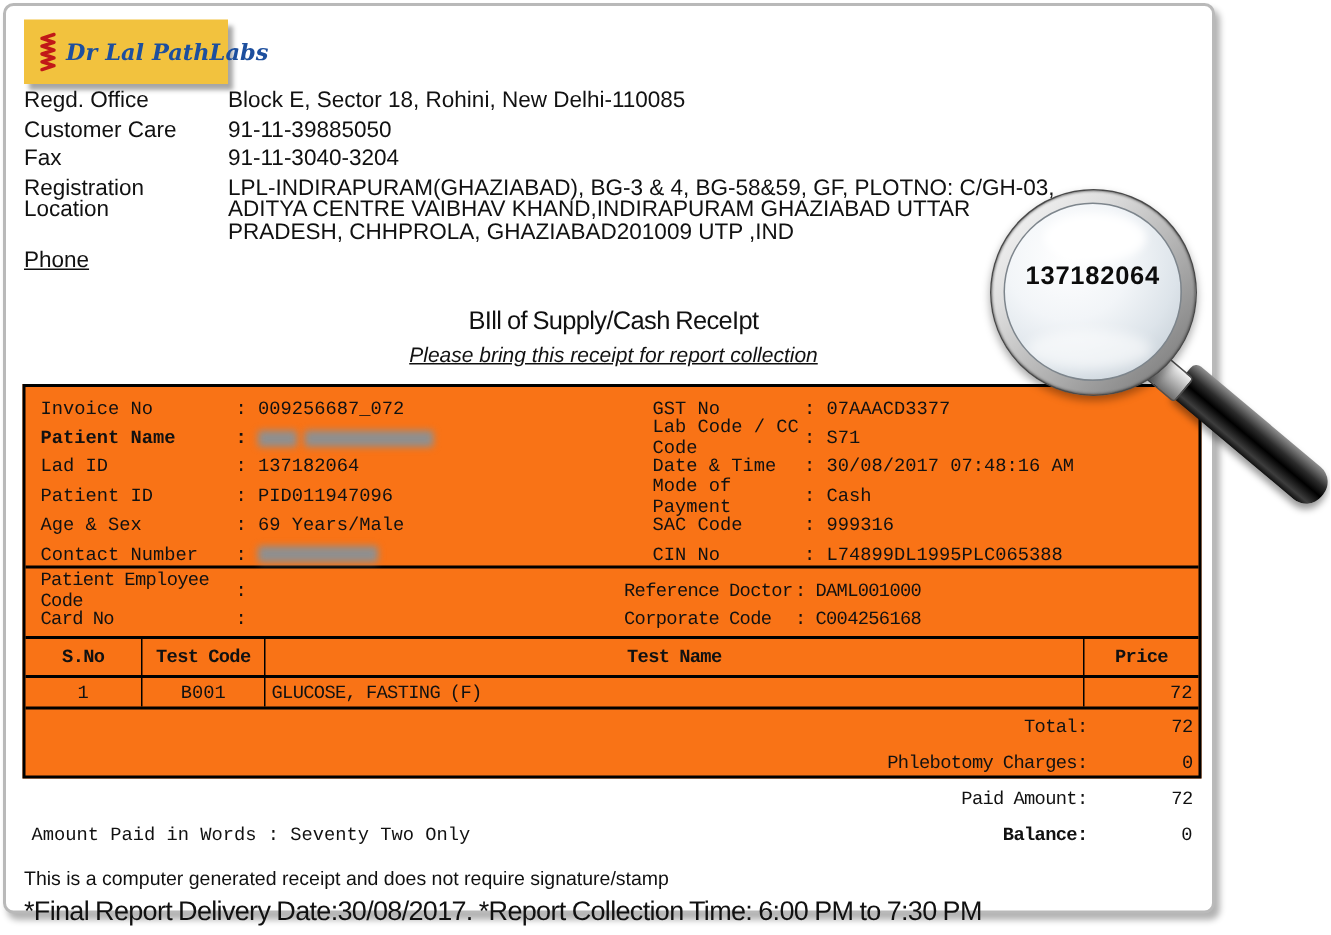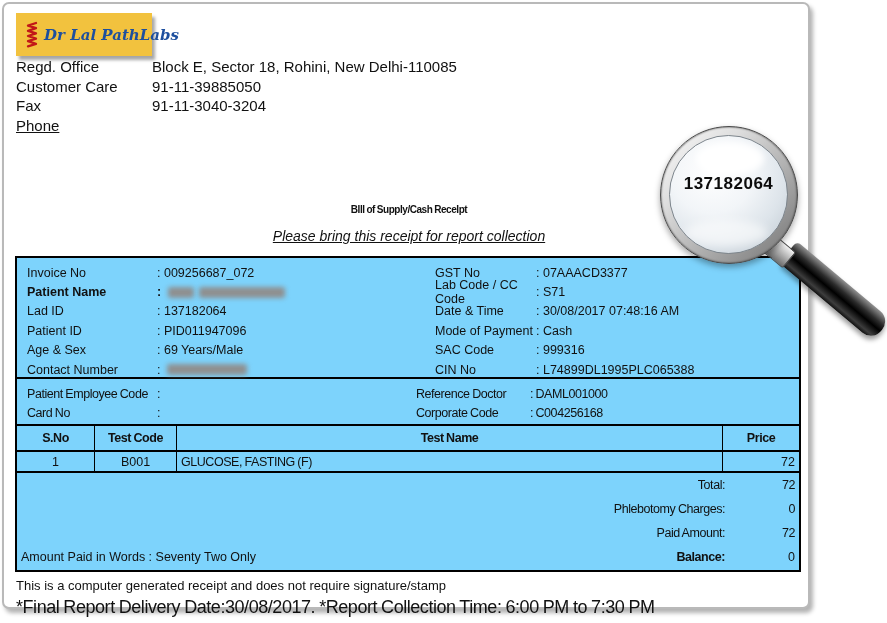--- a/index.html
+++ b/index.html
@@ -25,31 +25,31 @@
   }
   
   .info-block { position:absolute; left:12px; top:56px; width:702px; font-size:15px; }
   .info-row { display:flex; margin-bottom:5px; line-height:14.5px; }
   .info-label { width:136px; flex-shrink:0; }
   .info-value { flex:1; }
   .phone-row { margin-top:2px;text-decoration:underline; }
   
   .doc-title {
     position:absolute; left:0; top:200px; width:810px; text-align:center;
-    font-size:10px; font-weight:bold;
+    font-size:17px; font-weight:normal;
   }
   .doc-subtitle {
     position:absolute; left:0; top:224px; width:810px; text-align:center;
     font-size:14px; font-style:italic; text-decoration:underline;
   }
   .narrow { letter-spacing:-0.45px; word-spacing:-0.5px; }
   
   .main-box {
-    position:absolute; left:11px; top:252px; width:786px; height:316px;
-    border:2px solid #000; background:#7dd3fc; font-size:12.5px;
+    position:absolute; left:11px; top:252px; width:786px; height:263px;
+    border:2px solid #000; background:#f97316; font-size:12.5px;font-family:Liberation Mono, monospace;
   }
   .sec-details { position:relative; height:121px; border-bottom:2px solid #000; }
   .col { position:absolute; top:5px; }
   .col-left  { left:10px;  width:400px; }
   .col-right { left:418px; width:360px; }
   .kv-row { display:flex; height:19.4px; align-items:center; }
   .kv-label-l { width:130px; flex-shrink:0; }
   .kv-label-r { width:101px; flex-shrink:0; }
   .kv-val { white-space:nowrap; }
   .bold { font-weight:bold; }
@@ -143,20 +143,24 @@
         <span class="info-value">Block E, Sector 18, Rohini, New Delhi-110085</span>
       </div>
       <div class="info-row">
         <span class="info-label">Customer Care</span>
         <span class="info-value">91-11-39885050</span>
       </div>
       <div class="info-row">
         <span class="info-label">Fax</span>
         <span class="info-value">91-11-3040-3204</span>
       </div>
+      <div class="info-row">
+        <span class="info-label">Registration Location</span>
+        <span class="info-value">LPL-INDIRAPURAM(GHAZIABAD), BG-3 &amp; 4, BG-58&amp;59, GF, PLOTNO: C/GH-03, ADITYA CENTRE VAIBHAV KHAND,INDIRAPURAM GHAZIABAD UTTAR PRADESH, CHHPROLA, GHAZIABAD201009 UTP ,IND</span>
+      </div>
       <div class="info-row phone-row">
         <span class="info-label">Phone</span>
         <span class="info-value"></span>
       </div>
     </div>
 
     <div class="doc-title narrow">BIll of Supply/Cash ReceIpt</div>
     <div class="doc-subtitle">Please bring this receipt for report collection</div>
 
     <div class="main-box">

